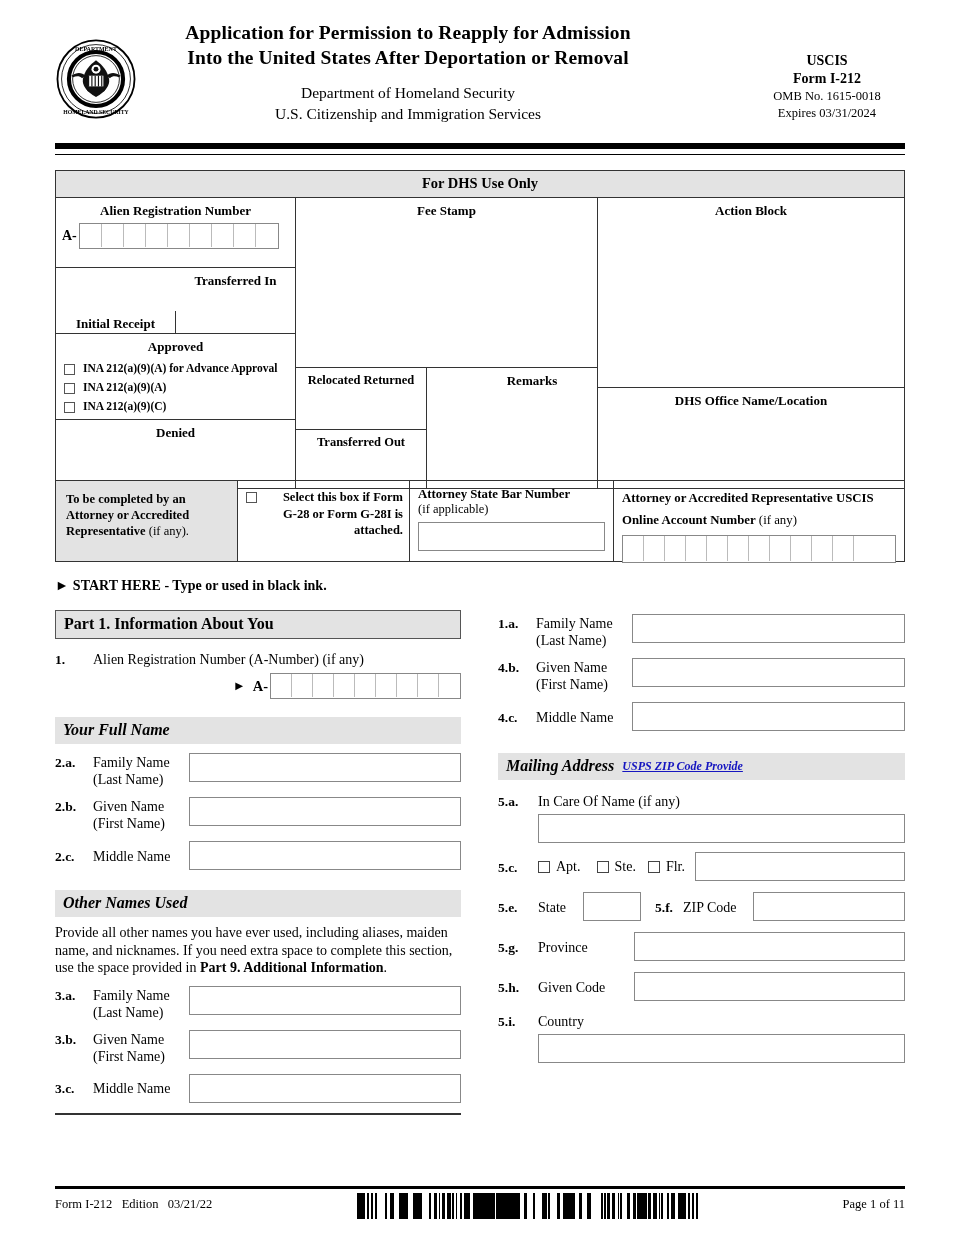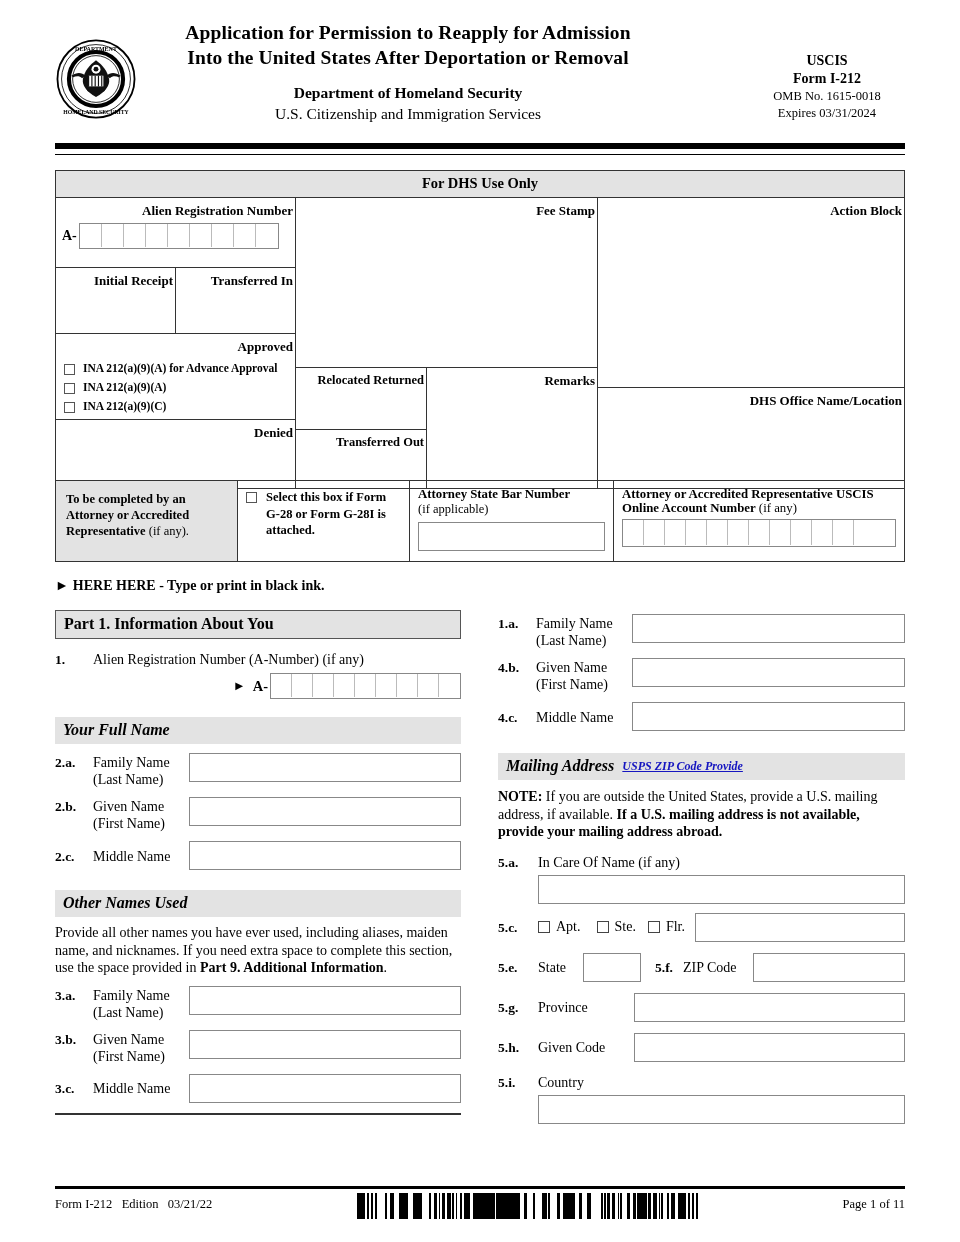--- a/index.html
+++ b/index.html
@@ -14,53 +14,53 @@
     overflow:hidden;
   }
   .page { position:relative; width:960px; height:1242px; padding:0; }
 
   
   .header { position:relative; height:118px; padding-top:20px; }
   .seal { position:absolute; left:55px; top:38px; width:82px; height:82px; }
   .header-titles { text-align:center; width:700px; margin-left:58px; }
   .title-line { font-size:19.5px; font-weight:bold; line-height:25px; letter-spacing:0.1px; }
   .subtitle-block { margin-top:13px; }
-  .sub1 { font-size:15.5px; font-weight:bold; line-height:20px; }
+  .sub1 { font-size:15.5px; font-weight:normal; line-height:20px; }
   .sub2 { font-size:15.5px; line-height:21px; }
   .header-right { position:absolute; right:48px; top:52px; width:170px; text-align:center; }
   .hr-uscis { font-size:14px; font-weight:bold; line-height:18px; }
   .hr-form { font-size:14px; font-weight:bold; line-height:18px; }
   .hr-omb { font-size:12.5px; line-height:17px; }
   .hr-exp { font-size:12.5px; line-height:17px; }
 
   .rule-thick { position:absolute; left:55px; right:55px; height:6px; background:#000; }
   .rule-thin  { position:absolute; left:55px; right:55px; height:1px; background:#000; }
 
   
   .dhs-wrap { position:absolute; left:55px; top:170px; width:850px; border:1.2px solid #333; }
   .dhs-title { background:#e3e3e3; text-align:center; font-weight:bold; font-size:14.5px;
                padding:4px 0 5px; border-bottom:1.2px solid #333; }
   .dhs-grid { display:flex; height:290px; }
   .dhs-col-1 { width:240px; border-right:1.2px solid #333; display:flex; flex-direction:column; }
   .dhs-col-2 { width:302px; border-right:1.2px solid #333; display:flex; flex-direction:column; }
   .dhs-col-3 { flex:1; display:flex; flex-direction:column; }
 
-  .cell-label { text-align:right; font-weight:bold; font-size:13px; padding:5px 2px 3px; }
+  .cell-label { text-align:center; font-weight:bold; font-size:13px; padding:5px 2px 3px; }
   .cell-label.small { font-size:12.5px; }
 
   .arn-area { height:70px; border-bottom:1.2px solid #333; }
   .arn-row { display:flex; align-items:center; padding:0 6px; margin-top:1px; }
   .arn-a { font-weight:bold; font-size:14px; margin-right:2px; }
   .boxes { display:flex; border:1.5px solid #888; background:#fff; }
   .boxes span { display:block; border-right:1px solid #bbb; }
   .boxes span:last-child { border-right:none; }
 
   .two-sub { display:flex; height:66px; border-bottom:1.2px solid #333; }
   .two-sub > div { flex:1; }
-  .two-sub > div:first-child { border-right:1.2px solid #333; }
+  .two-sub > div:first-child { border-right:1.2px solid #333;margin-top:43px; }
 
   .approved-area { flex:1; display:flex; flex-direction:column; }
   .chk-list { padding:4px 0 0 8px; }
   .chk-row { display:flex; align-items:flex-start; margin-bottom:6px; }
   .chk { width:11px; height:11px; border:1.1px solid #555; background:#fff; flex:0 0 11px; margin-top:2px; }
   .chk-txt { font-size:11.5px; font-weight:bold; margin-left:8px; line-height:13px; }
   .denied-area { border-top:1.2px solid #333; height:46px; }
 
   .fee-area { height:170px; border-bottom:1.2px solid #333; }
   .relo-wrap { flex:1; display:flex;gap:40px; }
@@ -73,27 +73,27 @@
   .dhsoff { flex:1; }
 
   
   .atty-wrap { position:absolute; left:55px; top:480px; width:850px; height:82px;
                border:1.2px solid #333; display:flex; }
   .atty-c1 { width:182px; background:#e3e3e3; border-right:1.2px solid #333;
              padding:10px 7px 0 10px; font-size:12.5px; line-height:16px; font-weight:bold; }
   .atty-c1 .nb { font-weight:normal; }
   .atty-c2 { width:172px; border-right:1.2px solid #333; padding:8px 6px 0 8px; display:flex; }
   .atty-c2 .chk { margin-top:3px; }
-  .atty-c2 .t { font-size:12.5px; font-weight:bold; line-height:16.5px; margin-left:9px; }
+  .atty-c2 .t { font-size:12.5px; font-weight:bold; line-height:16.5px; margin-left:9px;text-align:right; }
   .atty-c3 { width:204px; border-right:1.2px solid #333; padding:6px 8px 0 8px; }
   .atty-c3 .h { font-size:12.8px; font-weight:bold; line-height:15px; }
   .atty-c3 .s { font-size:12.5px; line-height:15px; }
   .atty-c3 .fld { margin-top:5px; height:29px; border:1.5px solid #888; background:#fff; }
   .atty-c4 { flex:1; padding:6px 8px 0 8px; }
-  .atty-c4 .h { font-size:12.8px; font-weight:bold; line-height:14px; }
+  .atty-c4 .h { font-size:12.8px; font-weight:bold; line-height:22px; }
   .atty-c4 .h .nb { font-weight:normal; }
   .atty-c4 .bx { margin-top:4px; }
 
   
   .start-here { position:absolute; left:55px; top:578px; font-size:14px; font-weight:bold; }
   .tri { display:inline-block; margin-right:4px; }
 
   
   .col-left  { position:absolute; left:55px;  top:610px; width:406px; }
   .col-right { position:absolute; left:498px; top:605px; width:407px; }
@@ -294,21 +294,21 @@
             <span style="width: 21px; height: 25px;"></span>
             <span style="width: 21px; height: 25px;"></span>
             <span style="width: 21px; height: 25px;"></span>
             <span style="width: 21px; height: 25px;"></span>
           </span>
         </div>
     </div>
   </div>
 
   <div class="start-here">
-    <span class="tri">►</span><span>HERE HERE - Type or print in black ink.</span>
+    <span class="tri">►</span><span>START HERE - Type or used in black ink.</span>
   </div>
 
   <div class="col-left">
 
     <div class="part-head">Part 1.  Information About You</div>
 
     <div class="q-row" style="margin-top:11px;">
       <div class="q-num">1.</div>
       <div class="q-lab">Alien Registration Number (A-Number) (if any)</div>
     </div>
@@ -389,23 +389,20 @@
           <div class="q-num">4.c.</div>
           <div class="q-lab two"><span>Middle Name</span></div>
           <div class="q-fld"></div>
         </div>
       </div>
 
     <div class="sec-head" style="margin-top:22px;">
       <span>Mailing Address</span><a class="lnk" href="#">USPS ZIP Code Provide</a>
     </div>
 
-    <div class="note">
-      <b>NOTE:</b><span>  If you are outside the United States, provide a U.S. mailing address, if available.  </span><b>If a U.S. mailing address is not available, provide your mailing address abroad.</b>
-    </div>
 
     <div class="q-row" style="margin-top:12px;">
       <div class="q-num wide">5.a.</div>
       <div class="q-lab">In Care Of Name (if any)</div>
     </div>
     <div style="margin-left:40px; margin-top:4px; height:29px; border:1.5px solid #888; background:#fff;"></div>
 
 
     <div class="inline-row">
       <div class="q-num wide">5.c.</div>

